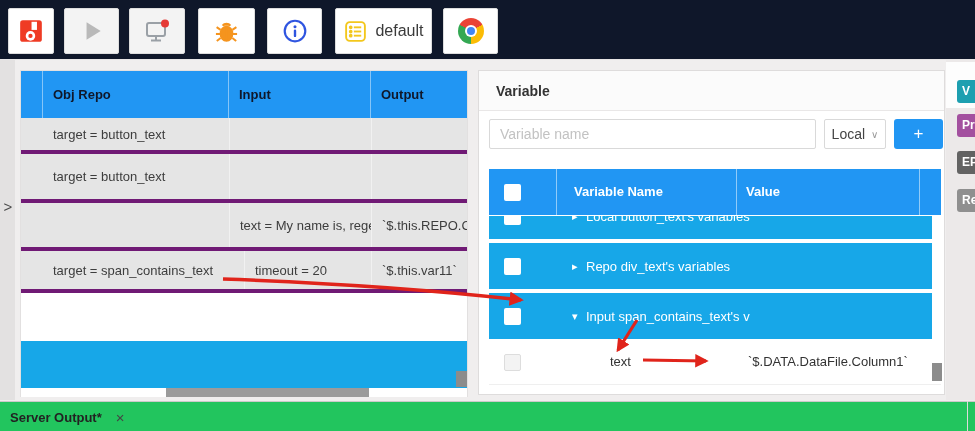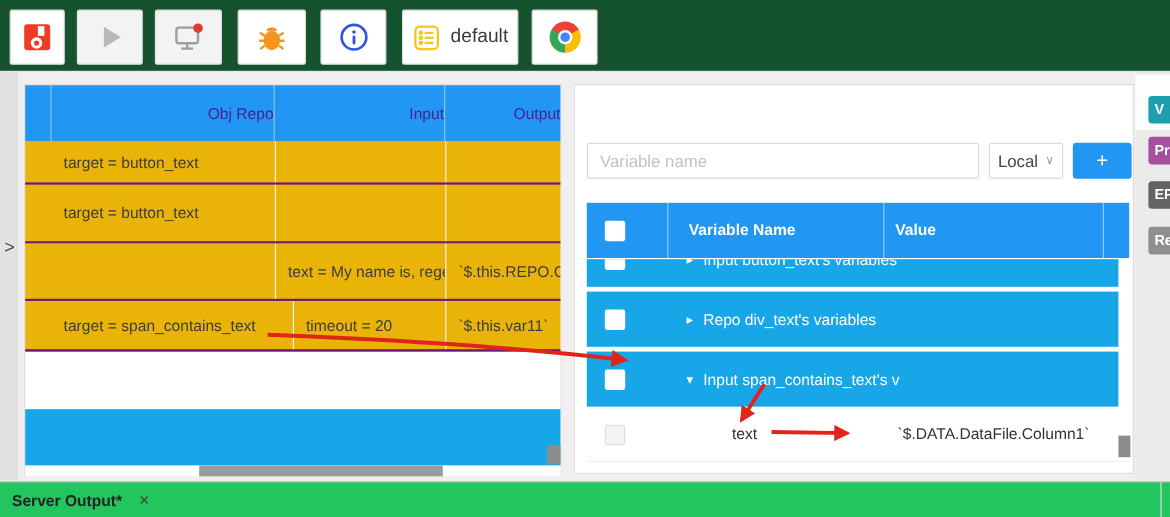--- a/index.html
+++ b/index.html
@@ -2,21 +2,21 @@
 <html><head>
 <meta charset="utf-8">
 <style>
   * { margin:0; padding:0; box-sizing:border-box; }
   html,body { width:975px; height:431px; overflow:hidden; background:#fff;
               font-family:"Liberation Sans", sans-serif; }
   #stage { position:relative; width:975px; height:431px; background:#f0eeee; }
 
   
   .toolbar { position:absolute; left:0; top:0; width:975px; height:60px;
-             background:#14532d; border-bottom:1px solid #e7e5e5; z-index:2; }
+             background:#0f172a; border-bottom:1px solid #e7e5e5; z-index:2; }
   .tbtn { position:absolute; top:8px; height:46px; background:#fff;
           border:1px solid #ddd; border-radius:2px; display:flex;
           align-items:center; justify-content:center; gap:7px; cursor:pointer; }
   .tbtn.gray { background:#f3f3f3; }
   .tbtn svg { display:block; }
   .default-label { font-size:16px; color:#3a3a3a; }
   .chrome-ball { width:26px; height:26px; border-radius:50%;
     background:conic-gradient(from -60deg, #ea4335 0 120deg, #fbbc05 120deg 240deg, #34a853 240deg 360deg);
     position:relative; }
   .chrome-ball::before { content:""; position:absolute; left:7px; top:7px; width:12px; height:12px;
@@ -27,25 +27,25 @@
   
   .left-strip { position:absolute; left:0; top:60px; width:15px; height:340px;
                 background:#e3e1e1; }
   .expander { position:absolute; left:1px; top:196px; width:14px; height:22px;
               font-size:15px; color:#4a4a4a; text-align:center; line-height:22px; cursor:pointer; }
 
   
   .lpanel { position:absolute; left:20px; top:70px; width:448px; height:327px;
             background:#fff; border:1px solid #e2e0e0; z-index:1; }
   .lheader { position:absolute; left:0; top:0; width:446px; height:47px; background:#2196f3; }
-  .lhcell { position:absolute; top:0; height:47px; color:#4c1d95; font-weight:normal;
+  .lhcell { position:absolute; top:0; height:47px; color:#0f172a; font-weight:bold;
             font-size:13px; line-height:47px; padding-left:10px;
-            border-right:1px solid rgba(255,255,255,.45);text-align:right; }
-  .lrow { position:absolute; left:0; width:446px; background:#eab308;
-          border-bottom:2px solid #701a75; cursor:pointer; }
+            border-right:1px solid rgba(255,255,255,.45); }
+  .lrow { position:absolute; left:0; width:446px; background:#e5e5e5;
+          border-bottom:4px solid #701a75; cursor:pointer; }
   .lcell { position:absolute; top:0; height:100%; font-size:13px; color:#3d3d3d;
            padding-left:10px; white-space:nowrap; overflow:hidden;
            display:flex; align-items:center; }
   .lcell.b { border-left:1px solid #f1f1f1; }
   .lrow-selected { position:absolute; left:0; top:270px; width:446px; height:47px;
                    background:#17a7e8; cursor:pointer; }
   .vthumb-left { position:absolute; left:435px; top:300px; width:11px; height:16px;
                  background:#8c8c8c; cursor:pointer; }
   .hscroll-left { position:absolute; left:0; top:317px; width:446px; height:9px;
                   background:#fff; }
@@ -224,20 +224,23 @@
     </div>
 
     <div class="lrow-selected"></div>
     <div class="vthumb-left"></div>
     <div class="hscroll-left">
       <div class="thumb"></div>
     </div>
   </div>
 
   <div class="vpanel">
+    <div class="vtitlebar">
+      <span class="vtitle">Variable</span>
+    </div>
 
     <input class="vsearch" placeholder="Variable name" style="">
     <div class="vscope">
       <span>Local</span>
       <span class="chev">∨</span>
     </div>
     <button class="vplus">+</button>
 
     <div class="vheader">
       <div class="cbx" style="position:absolute;left:15px;top:15px;"></div>
@@ -245,21 +248,21 @@
       <span class="vhlabel" style="left:85px;">Variable Name</span>
       <div class="vhsep" style="left:247px;"></div>
       <span class="vhlabel" style="left:257px;">Value</span>
       <div class="vhsep" style="left:430px;"></div>
     </div>
 
     <div class="vgrow" style="top:145px;height:23px;">
       <div class="inner" style="margin-top:-23px;">
         <div class="cbx"></div>
         <span class="arrow">▸</span>
-        <span>Input button_text's variables</span>
+        <span>Local button_text's variables</span>
       </div>
     </div>
     <div class="vgrow" style="top:172px;height:46px;">
       <div class="inner">
         <div class="cbx"></div>
         <span class="arrow">▸</span>
         <span>Repo div_text's variables</span>
       </div>
     </div>
     <div class="vgrow" style="top:222px;height:46px;">

